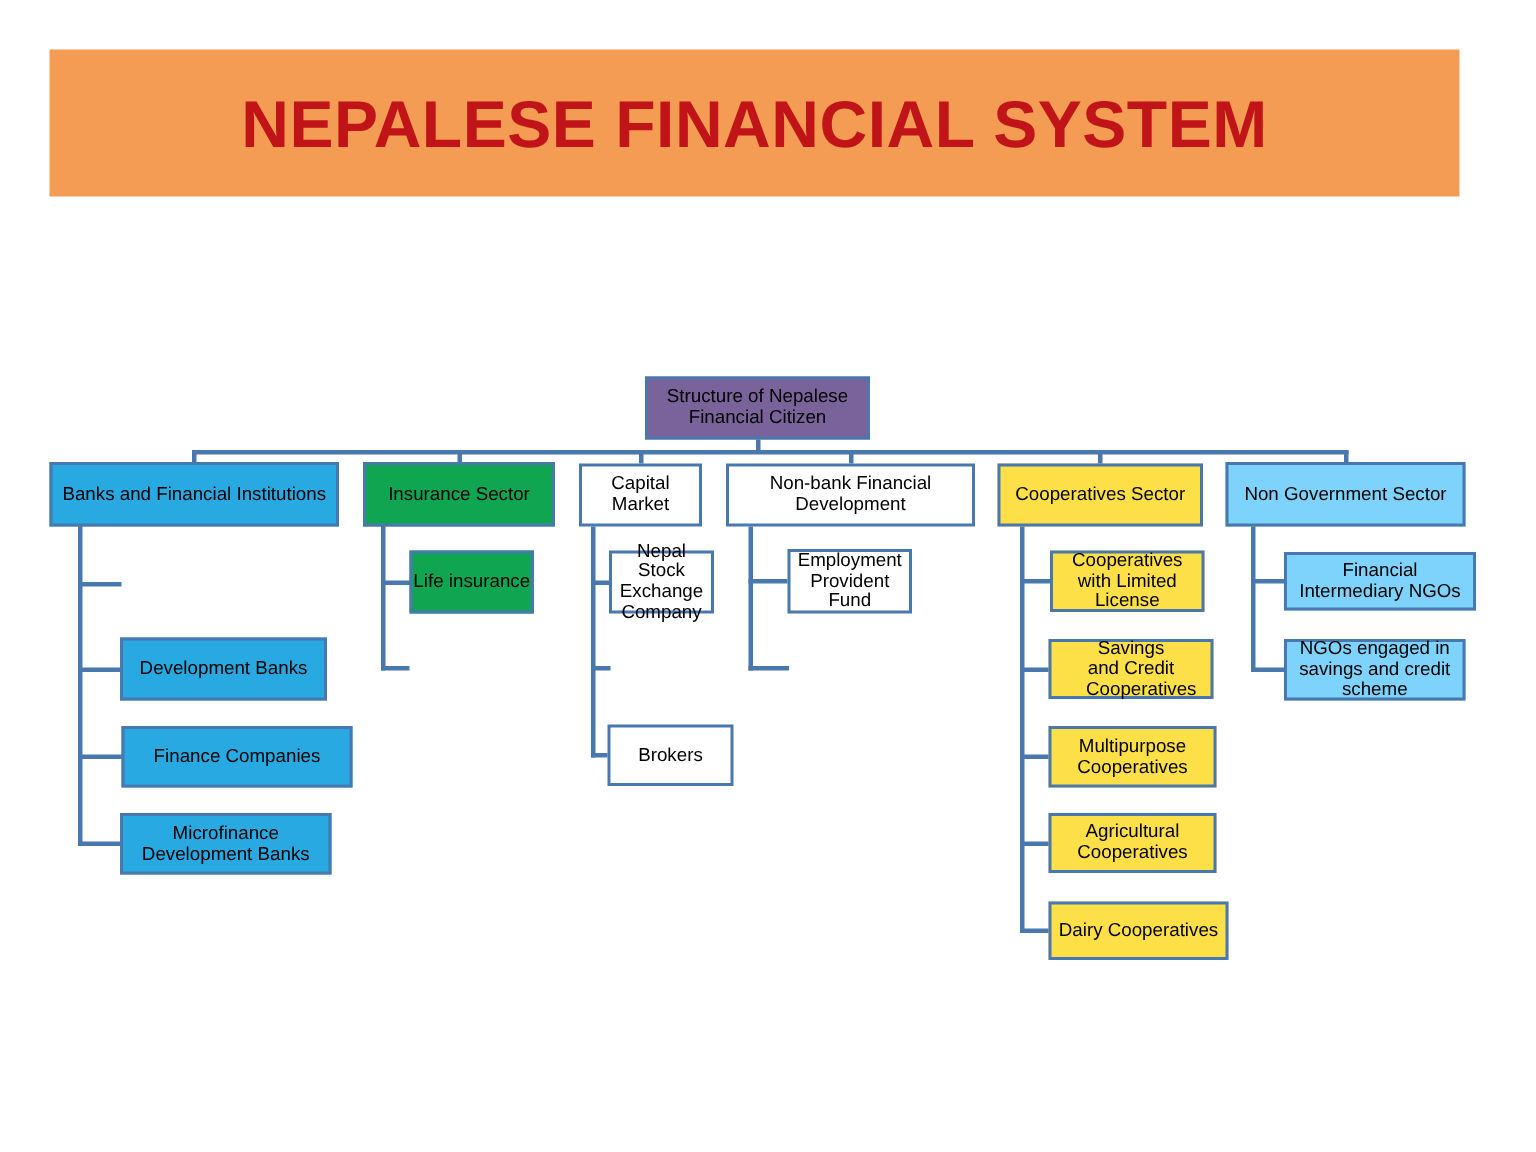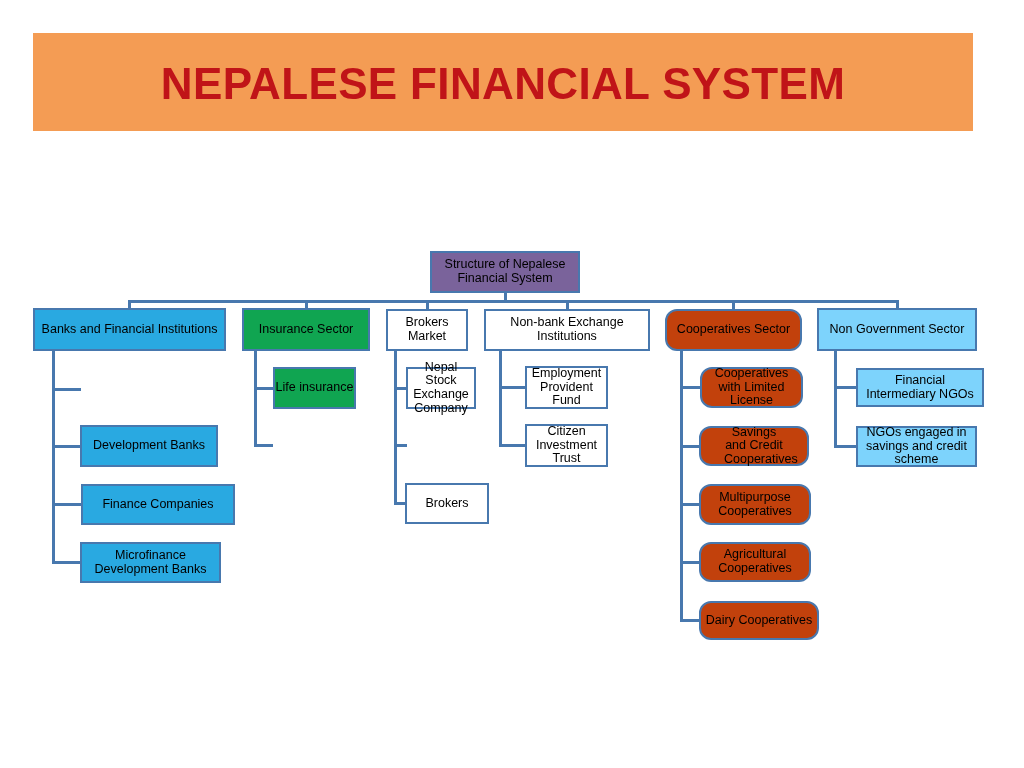--- a/index.html
+++ b/index.html
@@ -37,21 +37,21 @@
     line-height: 13.6px;
     color: #000000;
     overflow: visible;
     z-index: 2;
   }
   .node > span { display: block; width: 100%; }
   .purple { background: #7A639B; }
   .cyan   { background: #29A9E1; }
   .green  { background: #10A551; }
   .white  { background: #FFFFFF; }
-  .orange { background: #c2410c; border-radius: 12px; }
+  .orange { background: #fde047; }
   .lime   { background: #7dd3fc; }
 
   
   .cline { position: absolute; background: #4878AE; z-index: 1; }
 
   
   #n-root        { left: 430px; top: 251px; width: 150px; height: 42px; }
   #n-banks       { left:  33px; top: 308px; width: 193px; height: 43px; }
   #n-insurance   { left: 242px; top: 308px; width: 128px; height: 43px; }
   #n-capital     { left: 386px; top: 309px; width:  82px; height: 42px; }
@@ -165,34 +165,34 @@
   <div class="cline" id="c-coop-s2"></div>
   <div class="cline" id="c-coop-s3"></div>
   <div class="cline" id="c-coop-s4"></div>
   <div class="cline" id="c-coop-s5"></div>
 
   <div class="cline" id="c-ng-v"></div>
   <div class="cline" id="c-ng-s1"></div>
   <div class="cline" id="c-ng-s2"></div>
 
   <div class="node purple" id="n-root">
-    <span>Structure of Nepalese Financial System</span>
+    <span>Structure of Nepalese Financial Citizen</span>
   </div>
 
   <div class="node cyan" id="n-banks">
     <span>Banks and Financial Institutions</span>
   </div>
   <div class="node green" id="n-insurance">
     <span>Insurance Sector</span>
   </div>
   <div class="node white" id="n-capital">
-    <span>Brokers Market</span>
+    <span>Capital Market</span>
   </div>
   <div class="node white" id="n-nonbank">
-    <span>Non-bank Exchange Institutions</span>
+    <span>Non-bank Financial Development</span>
   </div>
   <div class="node orange" id="n-coop">
     <span>Cooperatives Sector</span>
   </div>
   <div class="node lime" id="n-nongov">
     <span>Non Government Sector</span>
   </div>
 
   <div class="node cyan" id="n-development">
     <span>Development Banks</span>
@@ -211,23 +211,20 @@
   <div class="node white" id="n-nepse">
     <span>Nepal Stock Exchange Company</span>
   </div>
   <div class="node white" id="n-brokers">
     <span>Brokers</span>
   </div>
 
   <div class="node white" id="n-epf">
     <span>Employment Provident Fund</span>
   </div>
-  <div class="node white" id="n-cit">
-    <span>Citizen Investment Trust</span>
-  </div>
 
   <div class="node orange" id="n-cooplim">
     <span>Cooperatives with Limited License</span>
   </div>
   <div class="node orange" id="n-savings">
     <span>Savings and Credit Cooperatives</span>
   </div>
   <div class="node orange" id="n-multi">
     <span>Multipurpose Cooperatives</span>
   </div>

